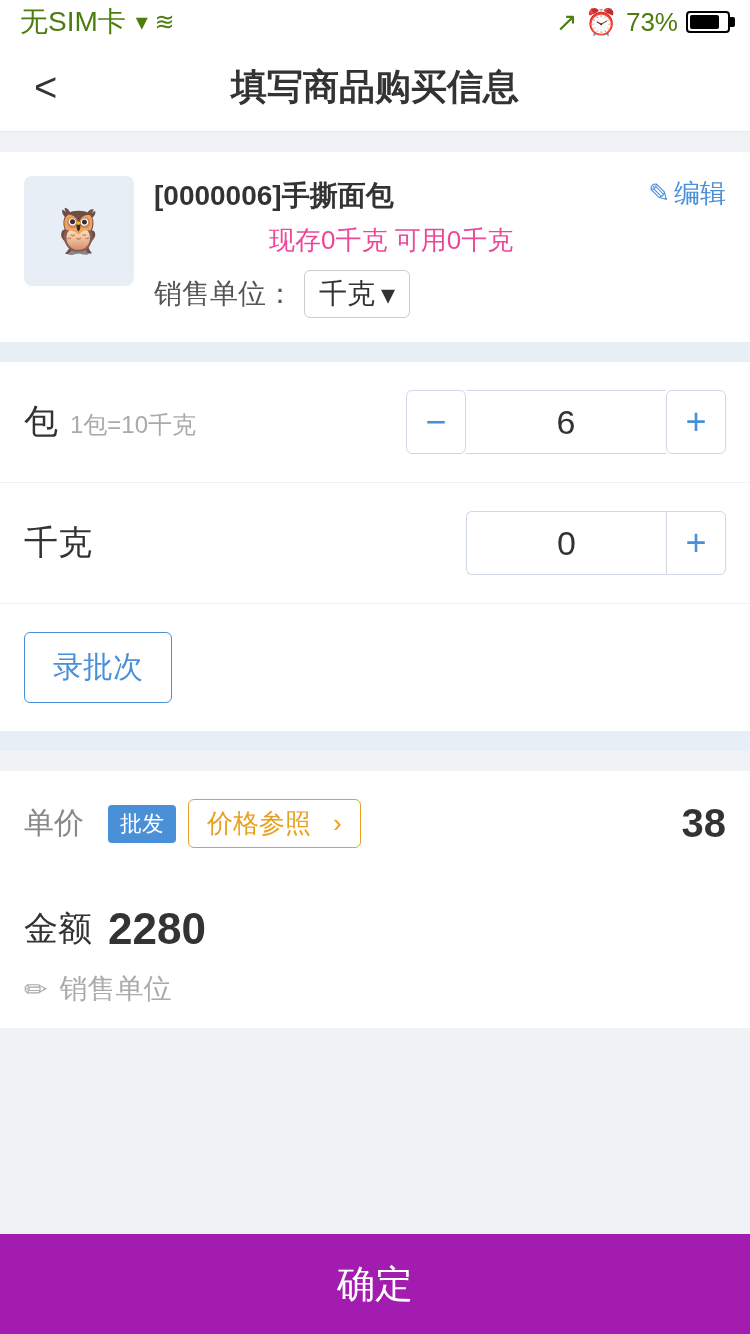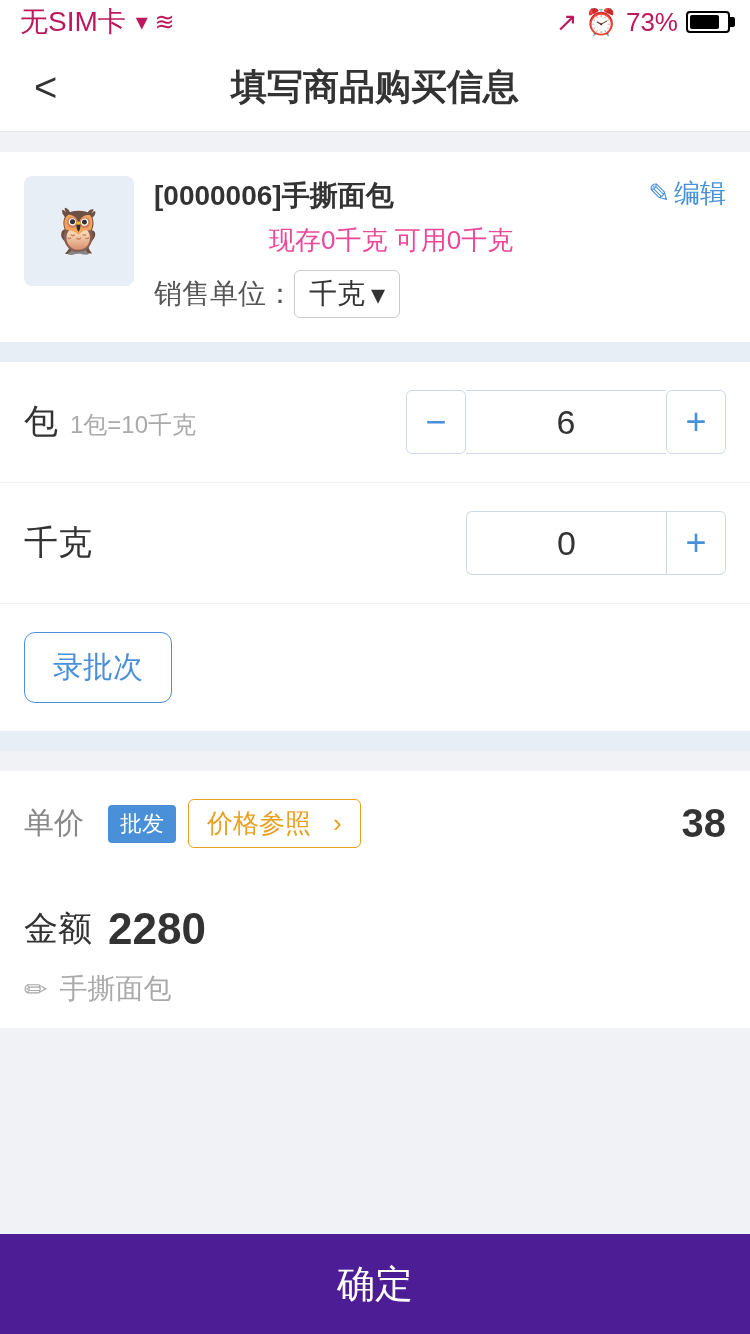--- a/index.html
+++ b/index.html
@@ -16,21 +16,21 @@
     
     .status-bar {
       width: 750px;
       height: 44px;
       background: #fff;
       display: flex;
       align-items: center;
       justify-content: space-between;
       padding: 0 20px;
       font-size: 28px;
-      color: #be185d;
+      color: #4d7c0f;
     }
     .status-left { display: flex; align-items: center; gap: 10px; }
     .status-center { font-size: 30px; font-weight: 600; }
     .status-right { display: flex; align-items: center; gap: 8px; font-size: 26px; }
     .battery-icon {
       display: inline-block;
       width: 44px; height: 22px;
       border: 2px solid #000;
       border-radius: 4px;
       position: relative;
@@ -111,20 +111,21 @@
     .product-stock {
       font-size: 26px;
       color: #ec4899;
       margin-top: 8px;
       text-align: center;
     }
     .product-unit-row {
       display: flex;
       align-items: center;
       margin-top: 12px;
+      gap: 10px;
     }
     .product-unit-label {
       font-size: 28px;
       color: #555;
     }
     .unit-select {
       border: 1px solid #ccc;
       border-radius: 6px;
       padding: 4px 14px;
       font-size: 28px;
@@ -221,21 +222,21 @@
     .total-text span {
       color: #4a90d9;
       font-weight: 600;
     }
     .batch-btn {
       border: 1px solid #4a90d9;
       color: #4a90d9;
       background: #fff;
       padding: 14px 28px;
       font-size: 30px;
-      border-radius: 11px;
+      border-radius: 6px;
       cursor: pointer;
     }
 
     
     .price-section {
       background: #fff;
       margin-top: 20px;
       padding: 28px 24px;
       display: flex;
       align-items: center;
@@ -311,21 +312,21 @@
       height: 280px;
       background: #f0f2f5;
     }
 
     
     .confirm-bar {
       position: fixed;
       bottom: 0;
       width: 750px;
       height: 100px;
-      background: #4c1d95;
+      background: #a21caf;
       display: flex;
       align-items: center;
       justify-content: center;
       cursor: pointer;
     }
     .confirm-text {
       font-size: 38px;
       color: #fff;
       font-weight: 500;
     }
@@ -417,21 +418,21 @@
   <div class="price-value">38</div>
 </div>
 
 <div class="amount-section">
   <div class="amount-row">
     <span class="amount-label">金额</span>
     <span class="amount-value">2280</span>
   </div>
   <div class="remark-row">
     <span class="remark-icon">✏</span>
-    <span class="remark-text">手撕面包</span>
+    <span class="remark-text">销售单位</span>
   </div>
 </div>
 
 <div class="bottom-space"></div>
 
 <div class="confirm-bar">
   <span class="confirm-text">确定</span>
 </div>
 
 </body></html>

